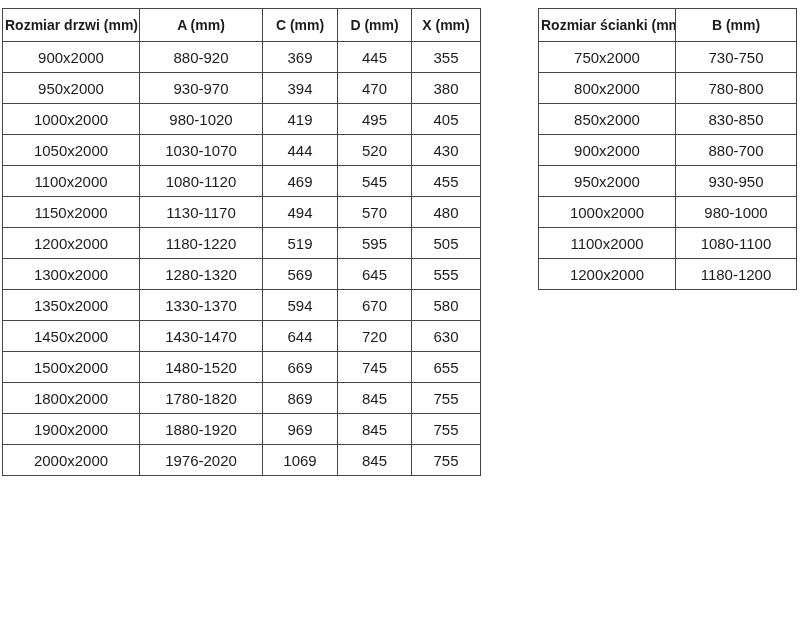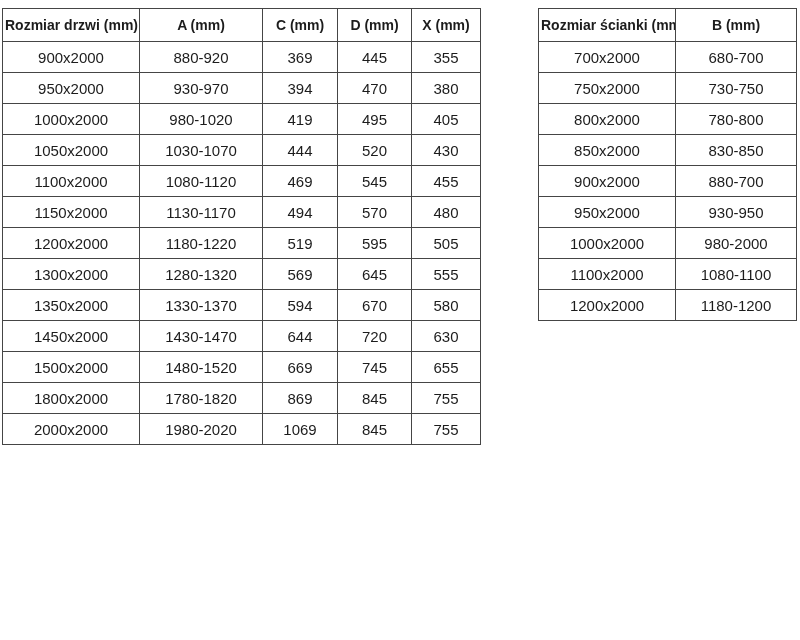--- a/index.html
+++ b/index.html
@@ -153,46 +153,49 @@
           <td>655</td>
         </tr>
         <tr>
           <td>1800x2000</td>
           <td>1780-1820</td>
           <td>869</td>
           <td>845</td>
           <td>755</td>
         </tr>
         <tr>
+          <td>1900x2000</td>
+          <td>1880-1920</td>
+          <td>969</td>
+          <td>845</td>
+          <td>755</td>
+        </tr>
+        <tr>
           <td>2000x2000</td>
-          <td>1980-2020</td>
+          <td>1976-2020</td>
           <td>1069</td>
           <td>845</td>
           <td>755</td>
         </tr>
       </tbody>
   </table>
 
   <table class="tbl tbl-walls">
     <colgroup>
         <col style="width: 137px;">
         <col style="width: 121px;">
       </colgroup>
     <thead>
       <tr>
           <th>Rozmiar ścianki (mm)</th>
           <th>B (mm)</th>
         </tr>
     </thead>
     <tbody>
         <tr>
-          <td>700x2000</td>
-          <td>680-700</td>
-        </tr>
-        <tr>
           <td>750x2000</td>
           <td>730-750</td>
         </tr>
         <tr>
           <td>800x2000</td>
           <td>780-800</td>
         </tr>
         <tr>
           <td>850x2000</td>
           <td>830-850</td>
@@ -200,21 +203,21 @@
         <tr>
           <td>900x2000</td>
           <td>880-700</td>
         </tr>
         <tr>
           <td>950x2000</td>
           <td>930-950</td>
         </tr>
         <tr>
           <td>1000x2000</td>
-          <td>980-2000</td>
+          <td>980-1000</td>
         </tr>
         <tr>
           <td>1100x2000</td>
           <td>1080-1100</td>
         </tr>
         <tr>
           <td>1200x2000</td>
           <td>1180-1200</td>
         </tr>
       </tbody>

